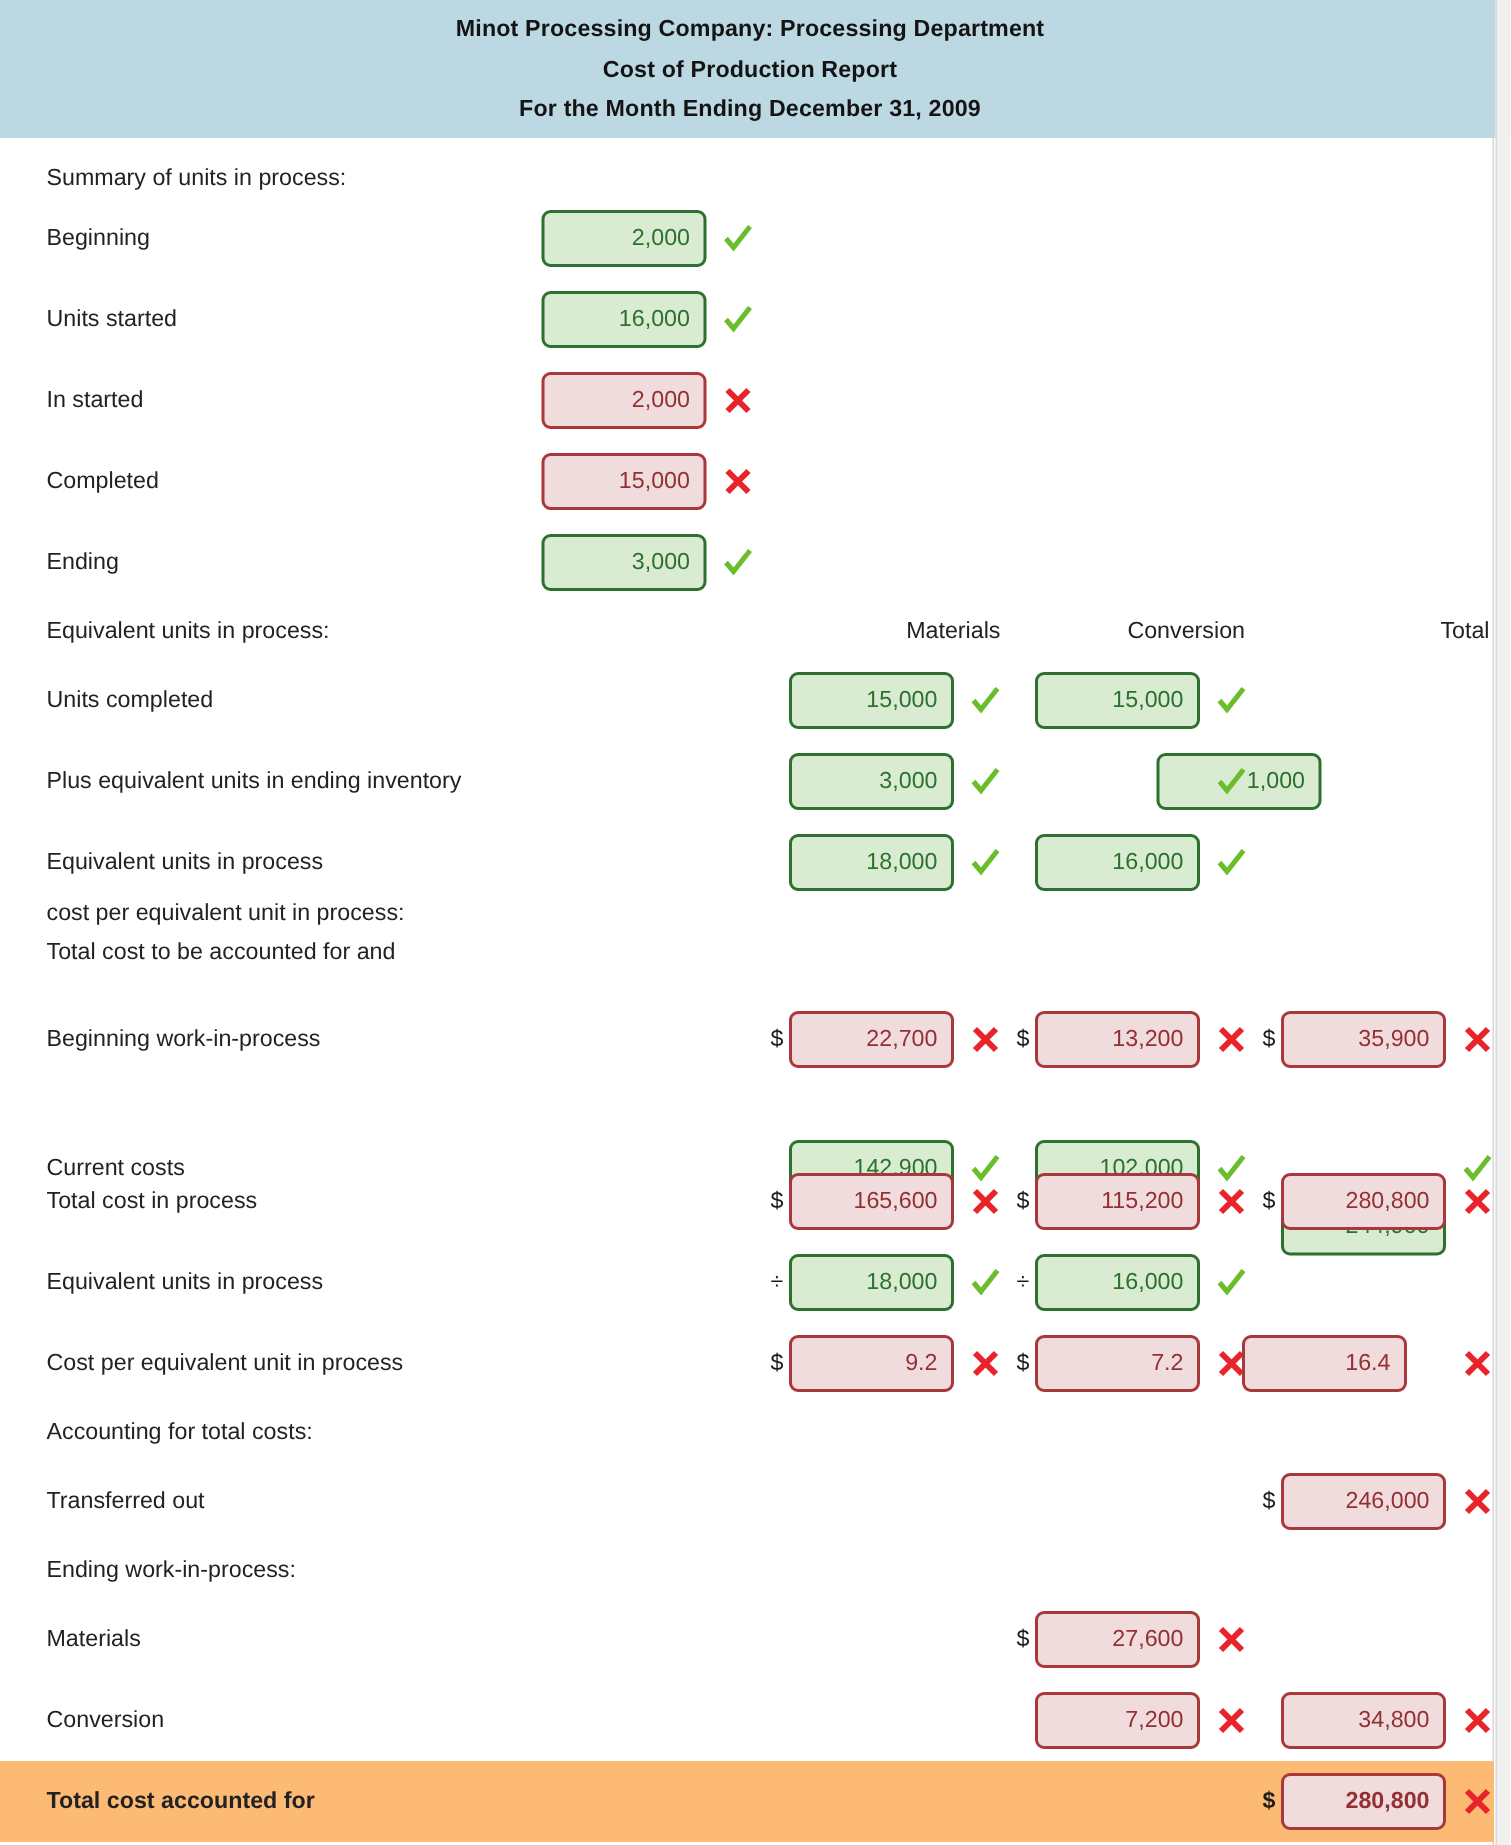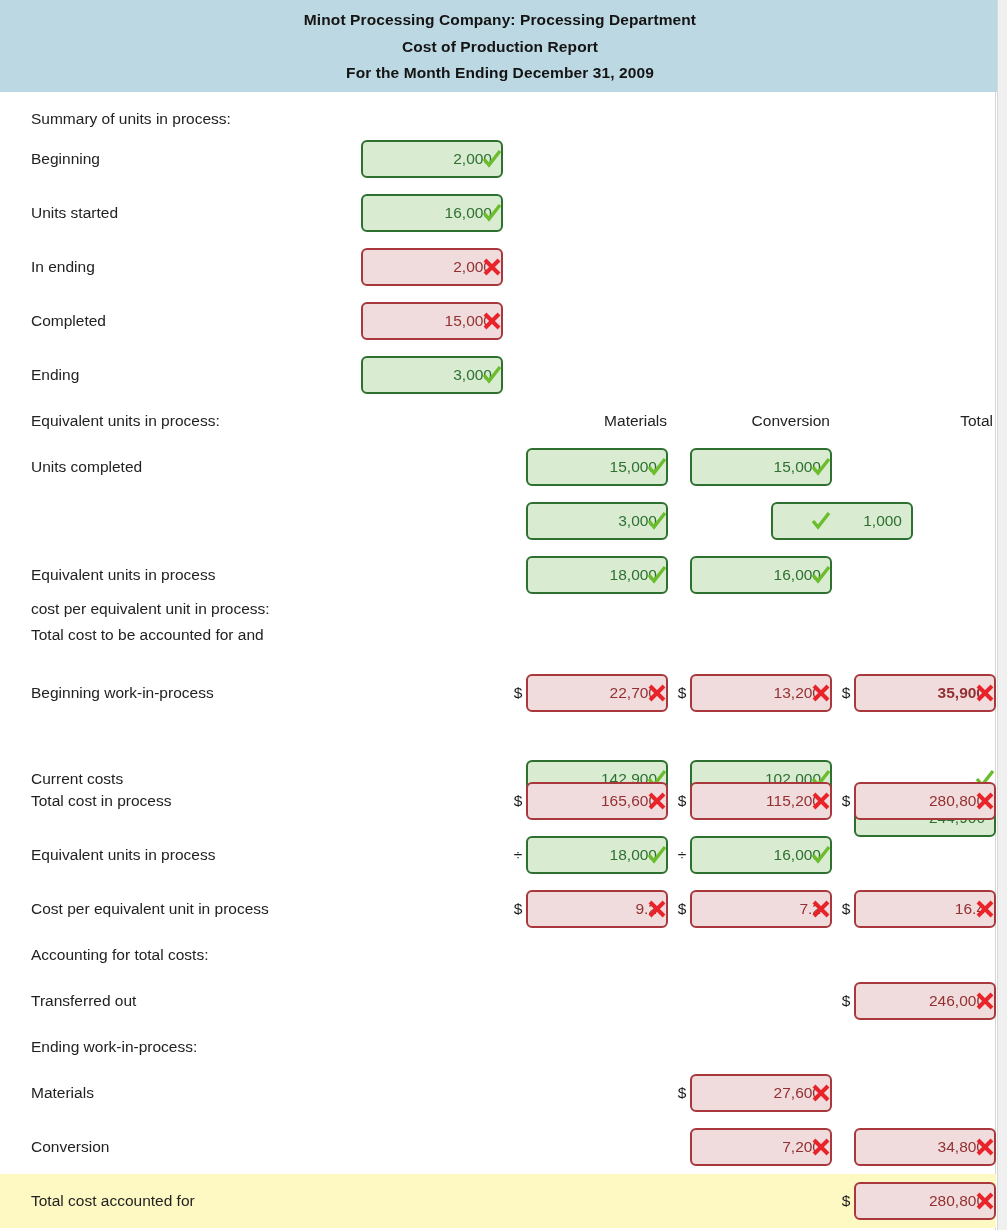--- a/index.html
+++ b/index.html
@@ -102,29 +102,29 @@
     position: absolute;
     top: 50%;
     transform: translateY(-50%);
     font-size: 15.5px;
     color: #222222;
     text-align: right;
     white-space: nowrap;
   }
 
   
-  .row.shaded { background: #fef9c3; }
+  .row.shaded { background: #fdba74; font-weight: bold; }
 
   
   .cell {
     position: absolute;
     top: 50%;
     transform: translateY(-50%);
     height: 38px;
-    width: 142px;
+    width: 110px;
     border-radius: 6px;
     border-width: 2px;
     border-style: solid;
     box-sizing: border-box;
     display: flex;
     align-items: center;
     justify-content: flex-end;
     padding-right: 9px;
     font-size: 15.5px;
     text-align: right;
@@ -194,21 +194,21 @@
       <div class="row-label">Units started</div>
       <div class="cell ok" style="left:361px;">16,000</div>
       <div class="mark" style="left:481px;">
         <svg width="22" height="22" viewBox="0 0 22 22">
             <path d="M3 11 L8 17 L19 3" stroke="#6cbd2c" stroke-width="3.4" fill="none"></path>
           </svg>
       </div>
     </div>
 
     <div class="row" style="top:148px;">
-      <div class="row-label">In ending</div>
+      <div class="row-label">In started</div>
       <div class="cell bad" style="left:361px;">2,000</div>
       <div class="mark" style="left:481px;">
         <svg width="22" height="22" viewBox="0 0 22 22">
             <path d="M4 4 L18 18 M18 4 L4 18" stroke="#e8232a" stroke-width="4" fill="none" stroke-linecap="butt"></path>
           </svg>
       </div>
     </div>
 
     <div class="row" style="top:202px;">
       <div class="row-label">Completed</div>
@@ -247,20 +247,21 @@
       </div>
       <div class="cell ok" style="left:690px;">15,000</div>
       <div class="mark" style="left:810px;">
         <svg width="22" height="22" viewBox="0 0 22 22">
             <path d="M3 11 L8 17 L19 3" stroke="#6cbd2c" stroke-width="3.4" fill="none"></path>
           </svg>
       </div>
     </div>
 
     <div class="row" style="top:402px;">
+      <div class="row-label">Plus equivalent units in ending inventory</div>
       <div class="cell ok" style="left:526px;">3,000</div>
       <div class="mark" style="left:646px;">
         <svg width="22" height="22" viewBox="0 0 22 22">
             <path d="M3 11 L8 17 L19 3" stroke="#6cbd2c" stroke-width="3.4" fill="none"></path>
           </svg>
       </div>
       <div class="cell ok" style="left:724px;margin-left:47px;">1,000</div>
       <div class="mark" style="left:810px;">
         <svg width="22" height="22" viewBox="0 0 22 22">
             <path d="M3 11 L8 17 L19 3" stroke="#6cbd2c" stroke-width="3.4" fill="none"></path>
@@ -301,21 +302,21 @@
           </svg>
       </div>
       <div class="prefix" style="left:675px;">$</div>
       <div class="cell bad" style="left:690px;">13,200</div>
       <div class="mark" style="left:810px;">
         <svg width="22" height="22" viewBox="0 0 22 22">
             <path d="M4 4 L18 18 M18 4 L4 18" stroke="#e8232a" stroke-width="4" fill="none"></path>
           </svg>
       </div>
       <div class="prefix" style="left:839px;">$</div>
-      <div class="cell bad" style="left:854px;font-weight:bold;">35,900</div>
+      <div class="cell bad" style="left:854px;">35,900</div>
       <div class="mark" style="left:974px;">
         <svg width="22" height="22" viewBox="0 0 22 22">
             <path d="M4 4 L18 18 M18 4 L4 18" stroke="#e8232a" stroke-width="4" fill="none"></path>
           </svg>
       </div>
     </div>
 
     <div class="row" style="top:660px;">
       <div class="row-label">Current costs</div>
       <div class="cell ok" style="left:526px;">142,900</div>
@@ -391,21 +392,21 @@
           </svg>
       </div>
       <div class="prefix" style="left:675px;">$</div>
       <div class="cell bad" style="left:690px;">7.2</div>
       <div class="mark" style="left:810px;">
         <svg width="22" height="22" viewBox="0 0 22 22">
             <path d="M4 4 L18 18 M18 4 L4 18" stroke="#e8232a" stroke-width="4" fill="none"></path>
           </svg>
       </div>
       <div class="prefix" style="left:839px;">$</div>
-      <div class="cell bad" style="left:854px;text-align:center;">16.4</div>
+      <div class="cell bad" style="left:828px;text-align:center;">16.4</div>
       <div class="mark" style="left:974px;">
         <svg width="22" height="22" viewBox="0 0 22 22">
             <path d="M4 4 L18 18 M18 4 L4 18" stroke="#e8232a" stroke-width="4" fill="none"></path>
           </svg>
       </div>
     </div>
 
     <div class="row" style="top:836px;">
       <div class="row-label">Accounting for total costs:</div>
     </div>

